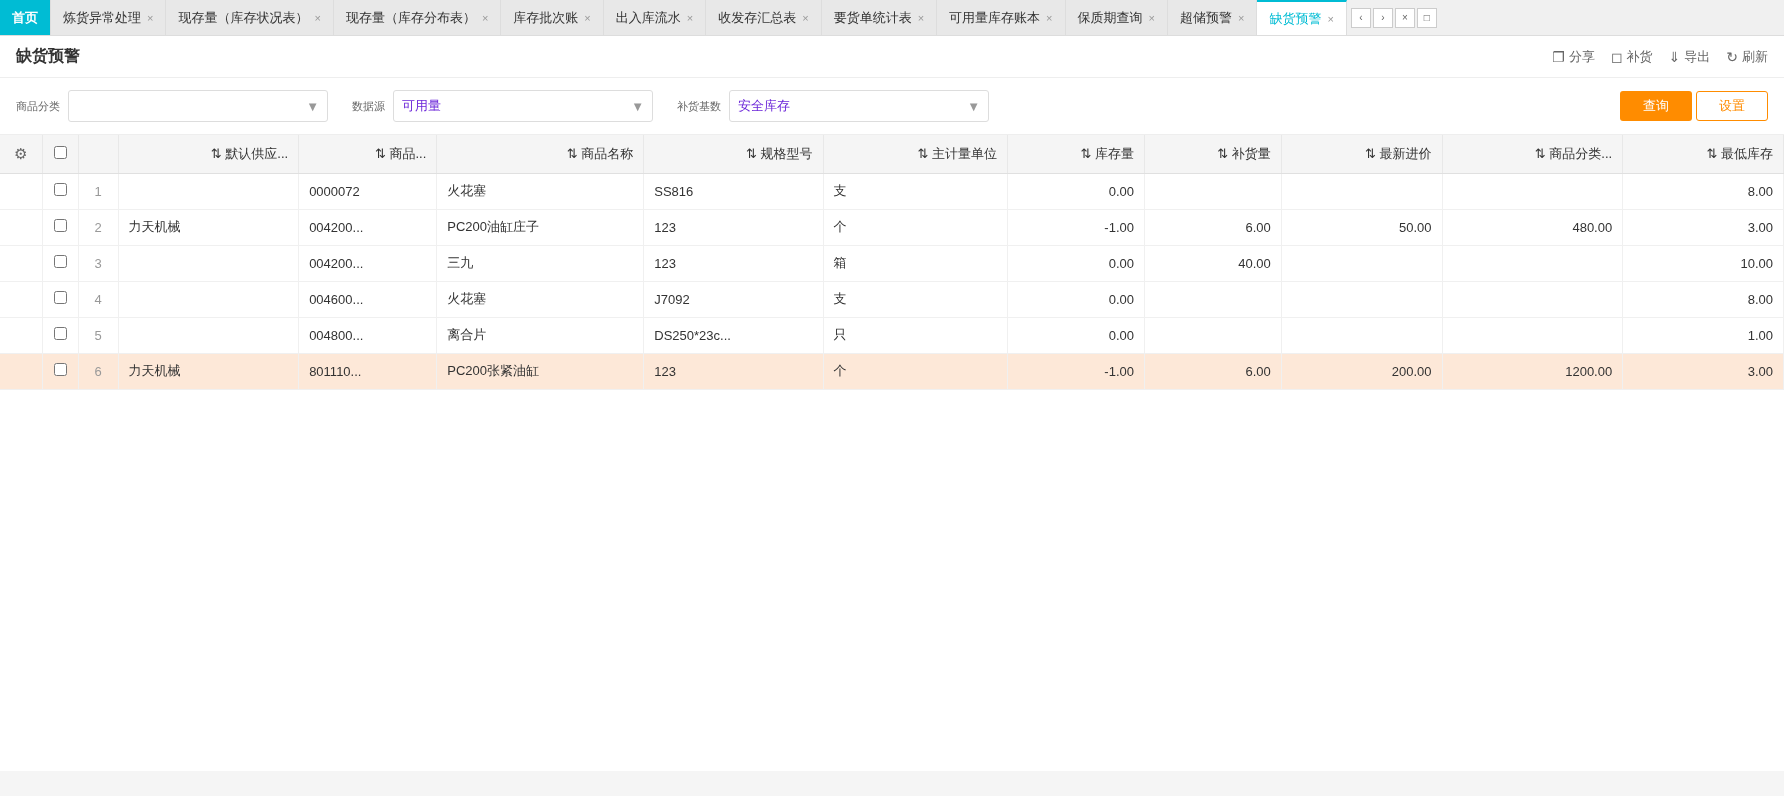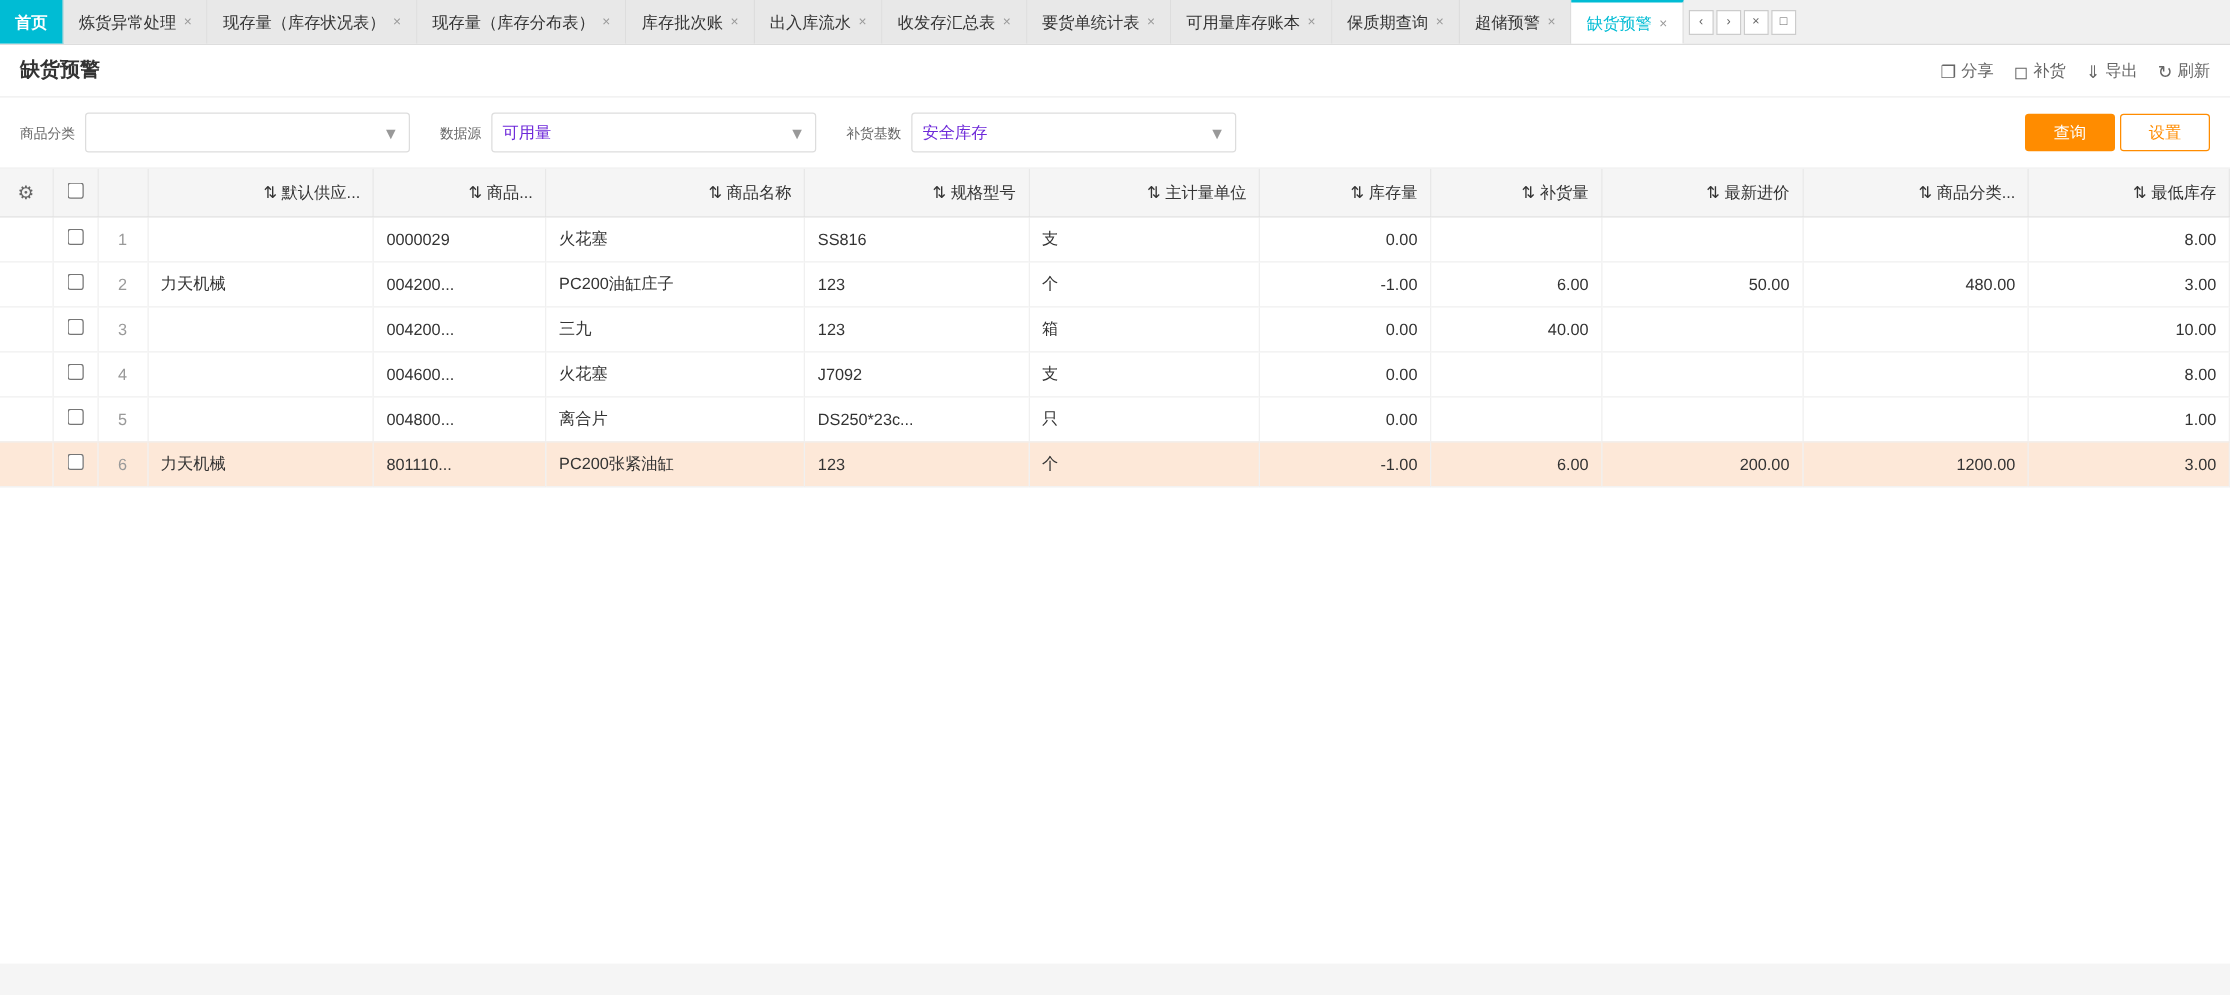--- a/index.html
+++ b/index.html
@@ -387,21 +387,21 @@
         </tr>
       </thead>
       <tbody id="table-body">
       <tr>
       <td class="settings-cell"></td>
       <td class="checkbox-cell">
         <input type="checkbox" style="">
       </td>
       <td class="row-num">1</td>
       <td></td>
-      <td>0000029</td>
+      <td>0000072</td>
       <td>火花塞</td>
       <td>SS816</td>
       <td>支</td>
       <td class="num">0.00</td>
       <td class="num"></td>
       <td class="num"></td>
       <td class="num"></td>
       <td class="num">8.00</td>
     </tr>
           <tr>

